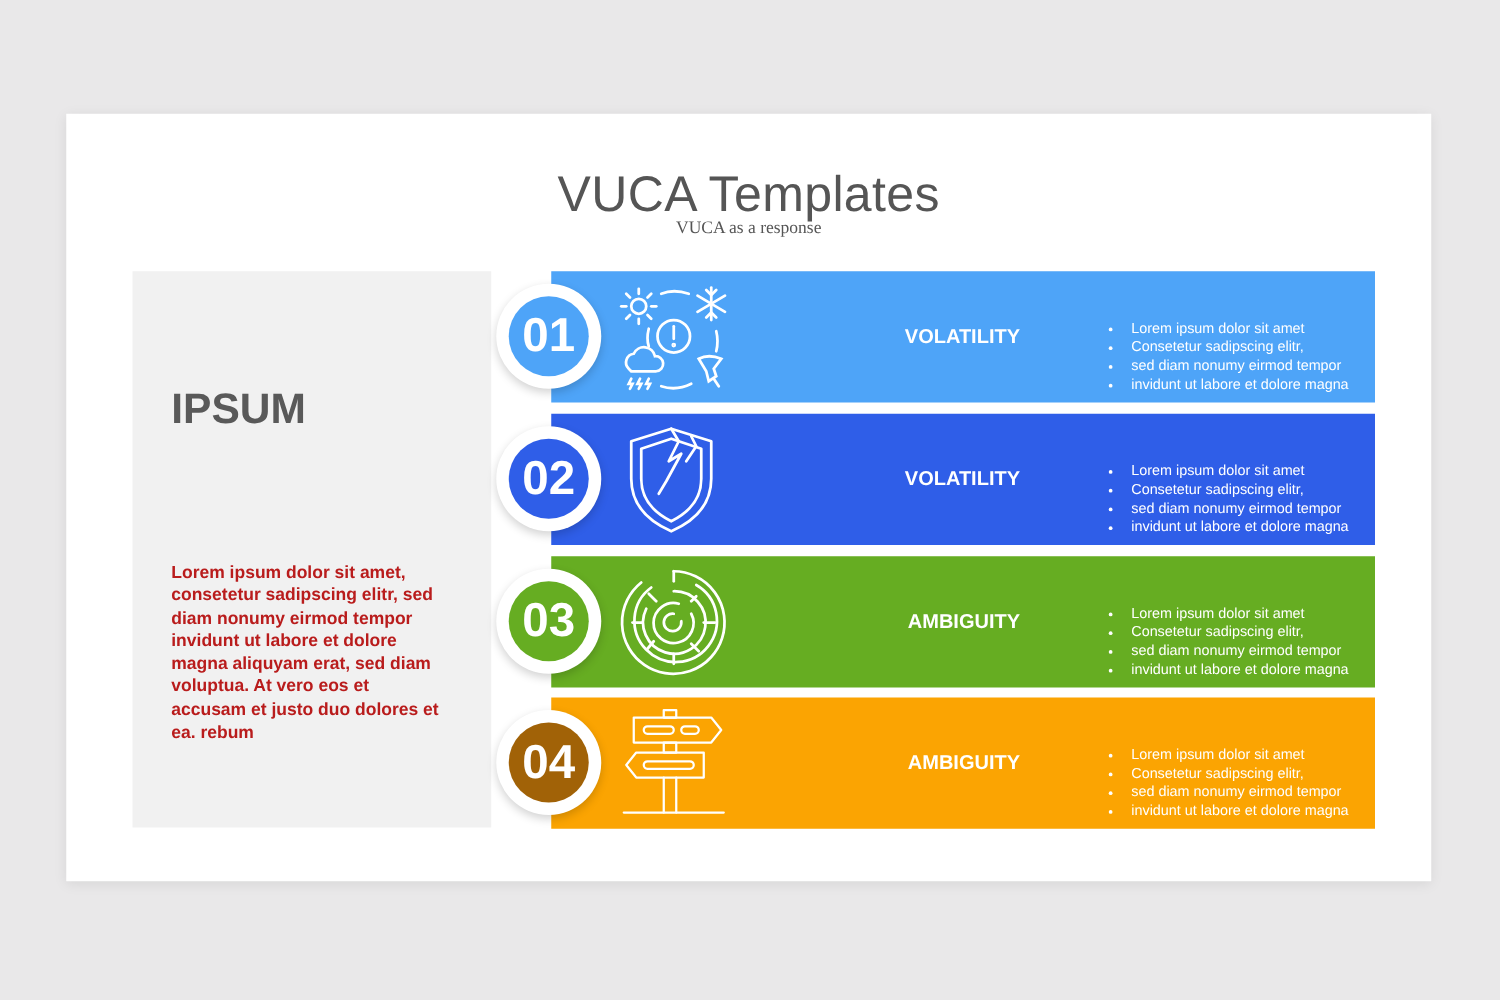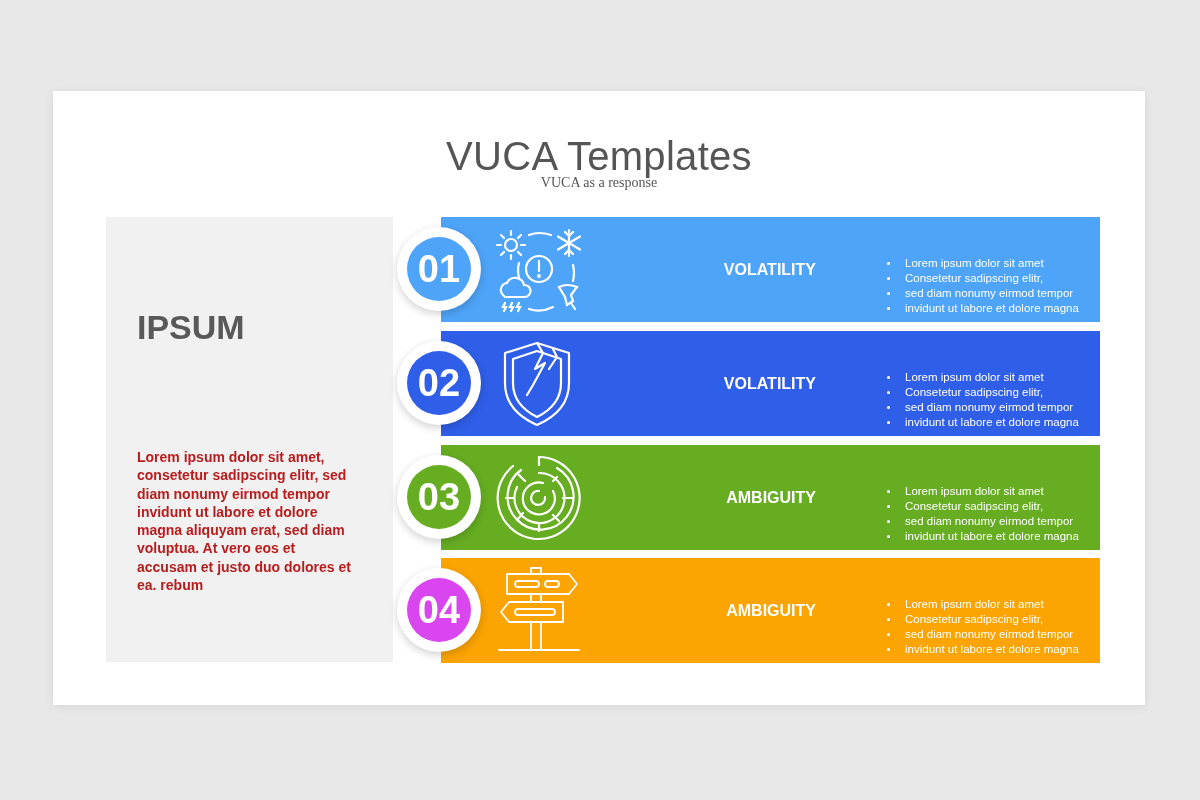--- a/index.html
+++ b/index.html
@@ -166,21 +166,21 @@
     <ul class="bullets">
       <li>Lorem ipsum dolor sit amet</li>
       <li>Consetetur sadipscing elitr,</li>
       <li>sed diam nonumy eirmod tempor</li>
       <li>invidunt ut labore et dolore magna</li>
     </ul>
   </div>
 
   <div class="bar" style="top:467px; background:#fba402;">
     <div class="num-ring">
-      <div class="num" style="background:#d946ef;">04</div>
+      <div class="num" style="background:#a16207;">04</div>
     </div>
     <div class="icon">
       <svg width="92" height="90" viewBox="0 0 92 90" fill="none" stroke="#fff" stroke-width="1.8" stroke-linejoin="round" stroke-linecap="round">
         <rect x="38" y="2" width="10" height="6"></rect>
         <path d="M14 8 H76 L84 18 L76 28 H14 Z"></path>
         <rect x="22" y="15" width="24" height="6" rx="3"></rect>
         <rect x="52" y="15" width="14" height="6" rx="3"></rect>
         <rect x="38" y="28" width="10" height="8"></rect>
         <path d="M16 36 H70 V56 H16 L8 46 Z"></path>
         <rect x="22" y="43" width="40" height="6" rx="3"></rect>

